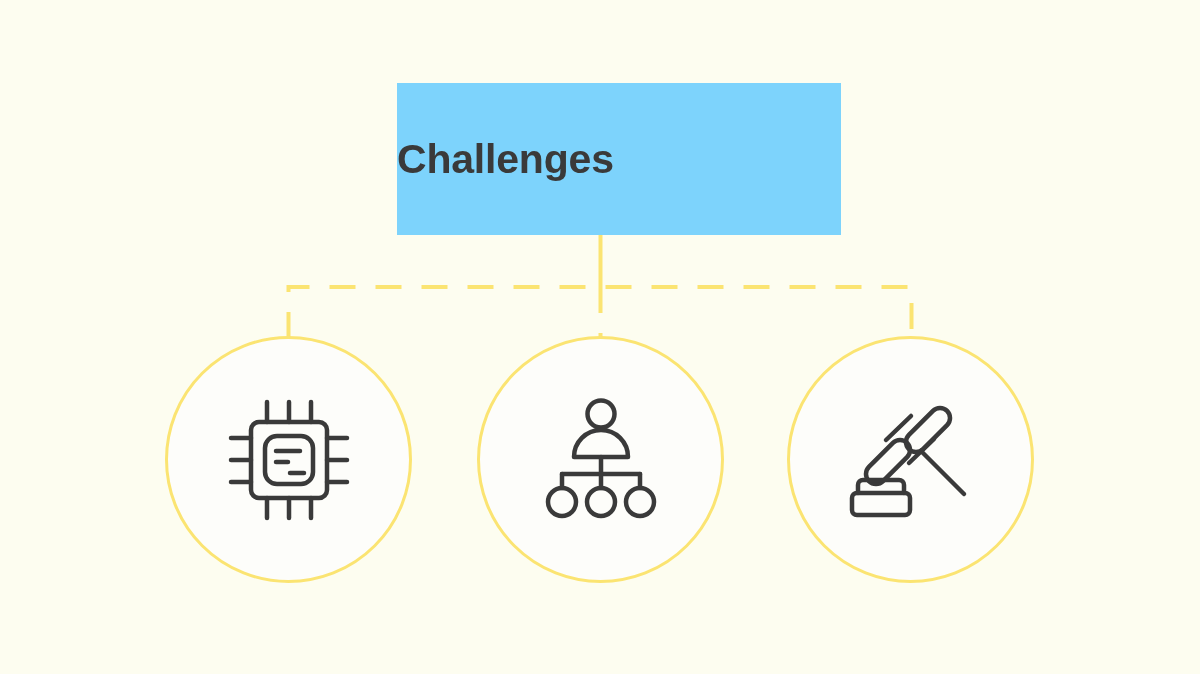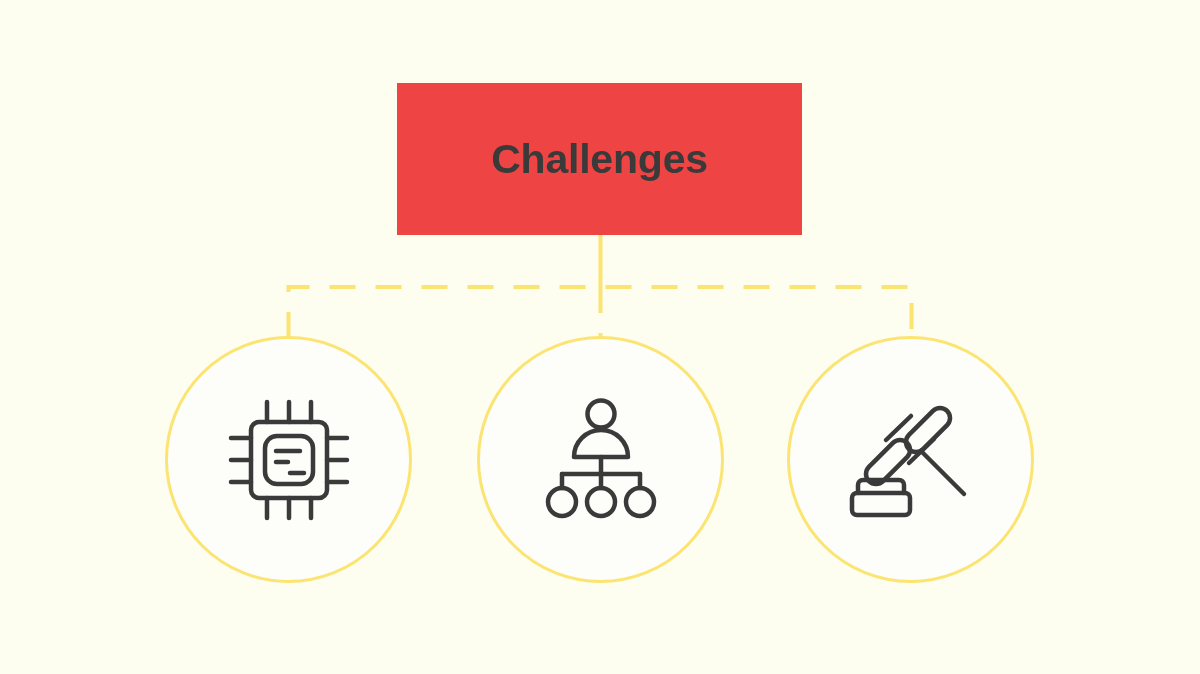--- a/index.html
+++ b/index.html
@@ -19,26 +19,25 @@
     width: 1200px;
     height: 674px;
     background: #FDFDF0;
   }
 
   
   .title-box {
     position: absolute;
     left: 397px;
     top: 83px;
-    width: 405px;
+    width: 444px;
     height: 152px;
-    background: #ef4444;
+    background: #7dd3fc;
     display: flex;
     align-items: center;
-    justify-content: center;
     box-sizing: border-box;
   }
   .title-text {
     font-family: "Liberation Sans", sans-serif;
     font-size: 41px;
     font-weight: bold;
     color: #3A3A3A;
     letter-spacing: -0.2px;
     line-height: 1;
     white-space: nowrap;

